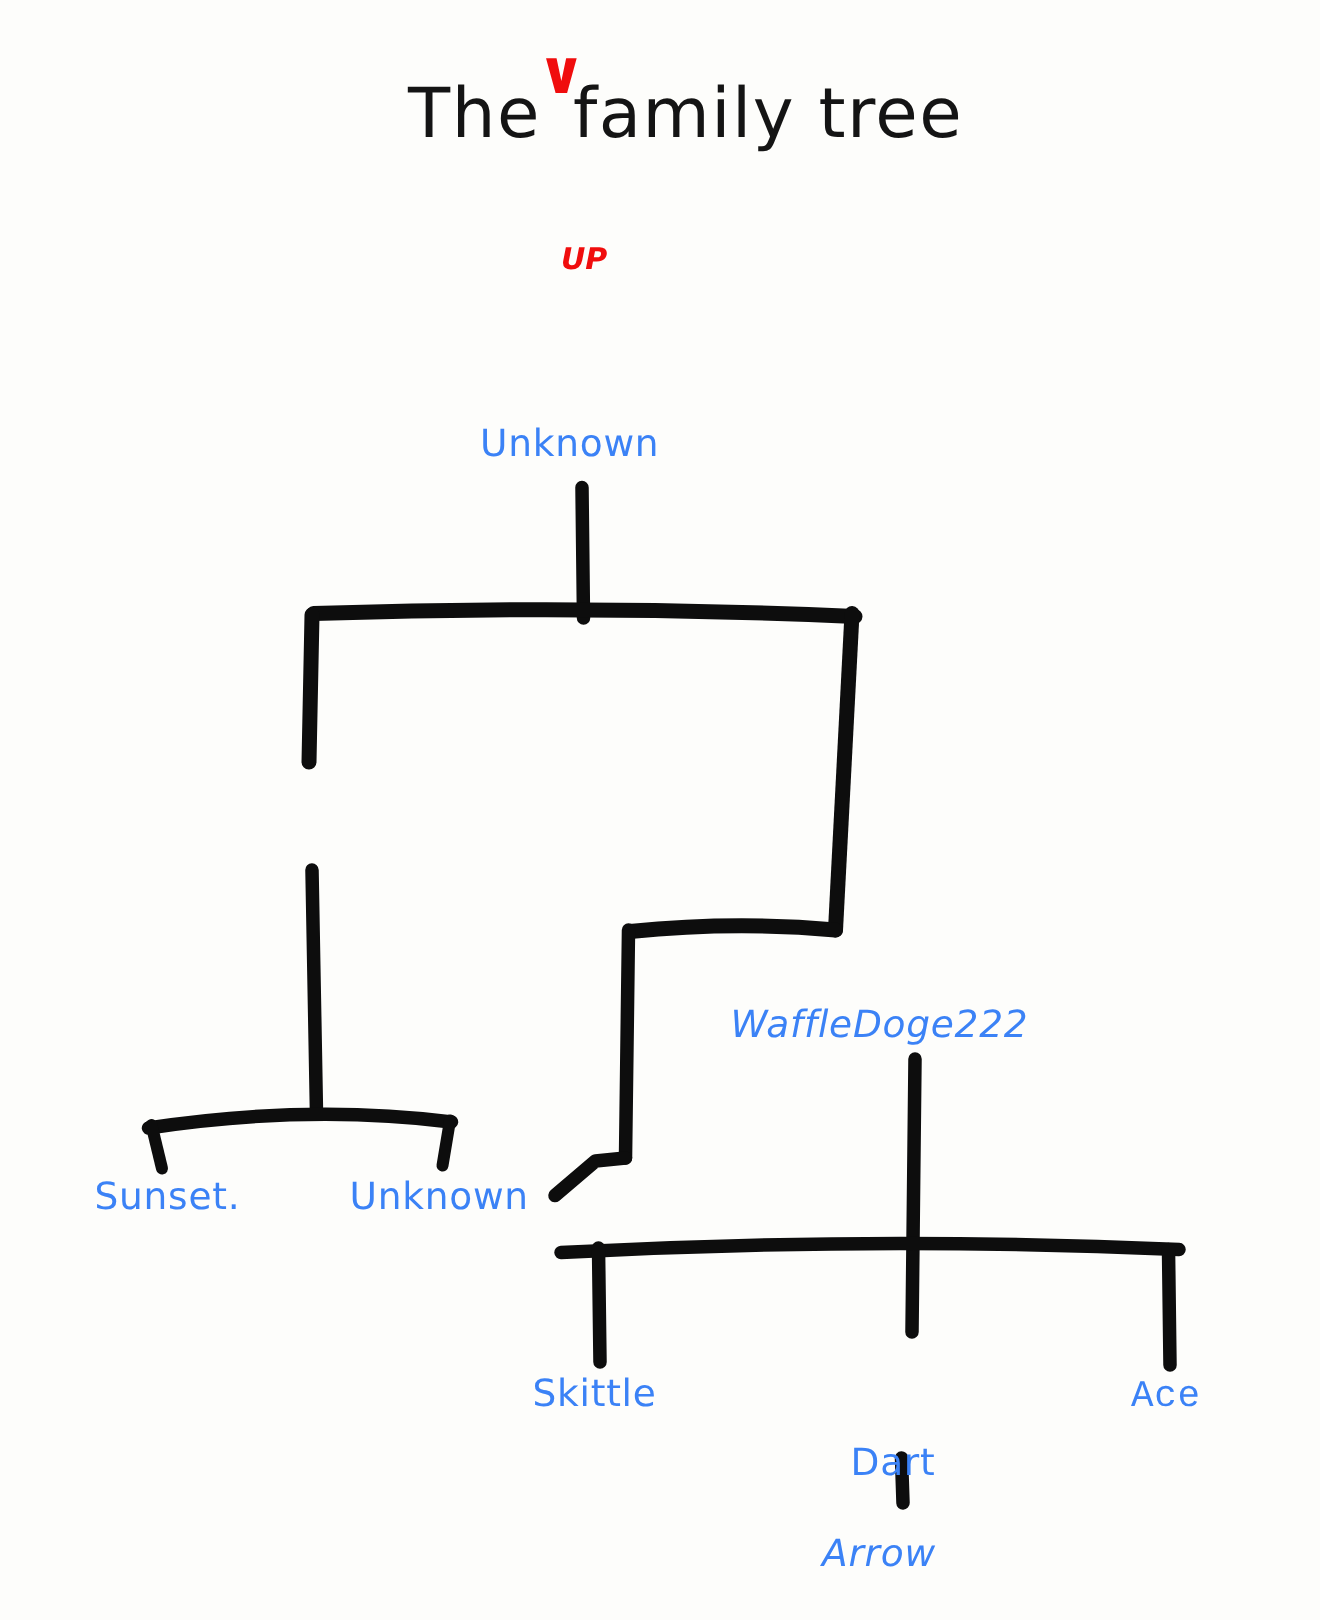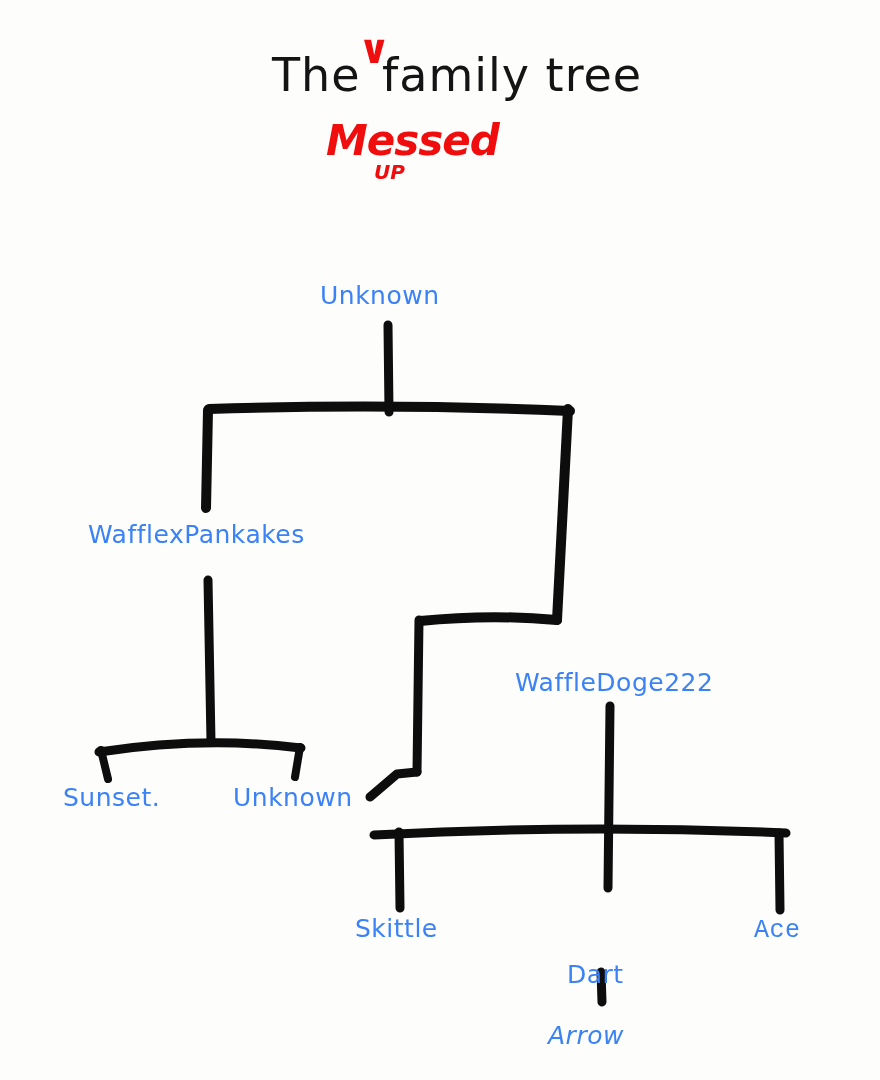--- a/index.html
+++ b/index.html
@@ -59,21 +59,20 @@
 <body>
 
 <div id="canvas">
 
   <div class="title-text" id="title-the" style="left:272px; top:48px;">The</div>
 
   <div class="title-text" id="title-rest" style="left:382px; top:48px;">family tree</div>
 
   <div class="annot-text" id="annot-caret" style="left:358px; top:26px; font-size:40px; color:#f00d0d;">∨</div>
 
-  <div class="annot-text" id="annot-messed" style="left:326px; top:116px; color:#f00d0d;">Messed</div>
 
   <div class="annot-text" id="annot-up" style="left:374px; top:160px; color:#f00d0d;">UP</div>
 
   <svg id="tree-svg" viewBox="0 0 880 1080">
     <g fill="none" stroke="#0d0d0d" stroke-linecap="round" stroke-linejoin="round">
 
       <path d="M 388 325 L 389 412" stroke-width="9"></path>
 
       <path d="M 209 409 Q 390 403 570 411" stroke-width="10"></path>
 
@@ -100,23 +99,22 @@
 
       <path d="M 399 832 L 400 908" stroke-width="9"></path>
       <path d="M 779 833 L 780 910" stroke-width="9"></path>
 
       <path d="M 601 972 L 602 1002" stroke-width="9"></path>
     </g>
   </svg>
 
   <div class="node-label" style="left:320px; top:281px;">Unknown</div>
 
-  <div class="node-label" style="left:88px; top:520px;">WafflexPankakes</div>
 
-  <div class="node-label" style="left:515px; top:668px;">WaffleDoge222</div>
+  <div class="node-label" style="left:487px; top:668px;font-style:italic;">WaffleDoge222</div>
 
   <div class="node-label" style="left:63px; top:783px;">Sunset.</div>
 
   <div class="node-label" style="left:233px; top:783px;">Unknown</div>
 
   <div class="node-label" style="left:355px; top:914px;">Skittle</div>
 
   <div class="node-label" style="left:567px; top:960px;">Dart</div>
 
   <div class="node-label" style="left:754px; top:916px;font-family:Liberation Mono, monospace;">Ace</div>

